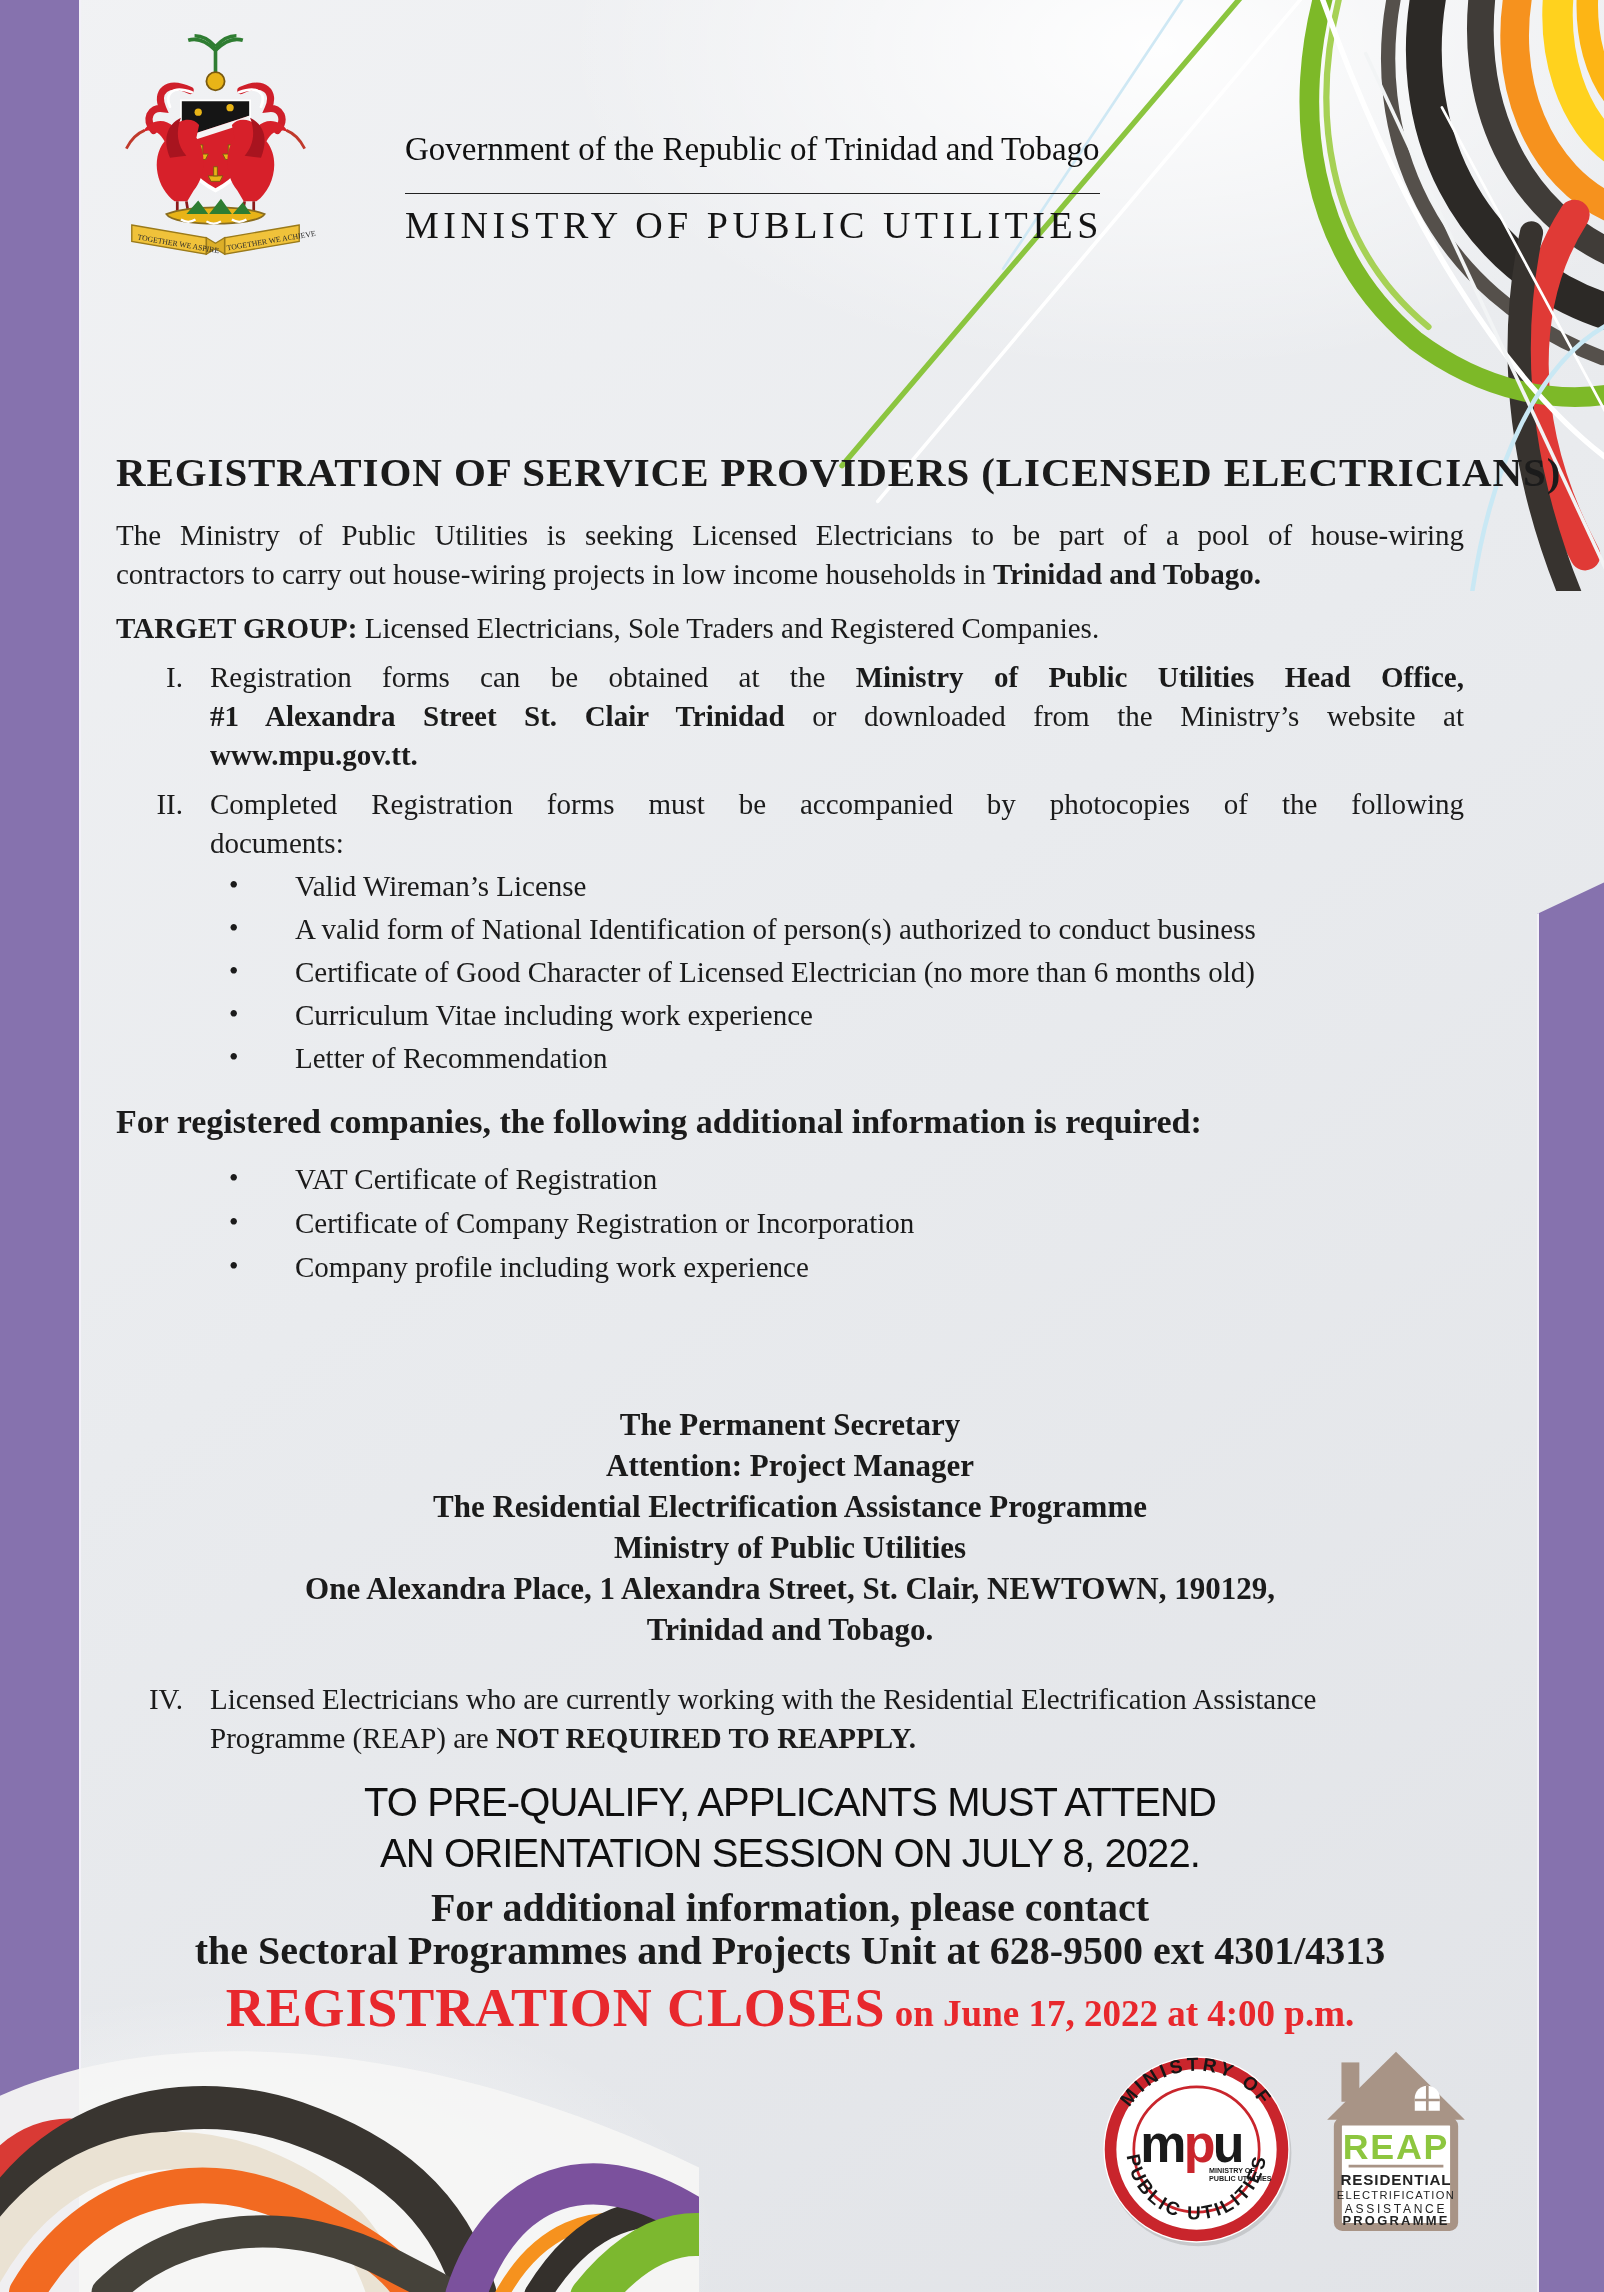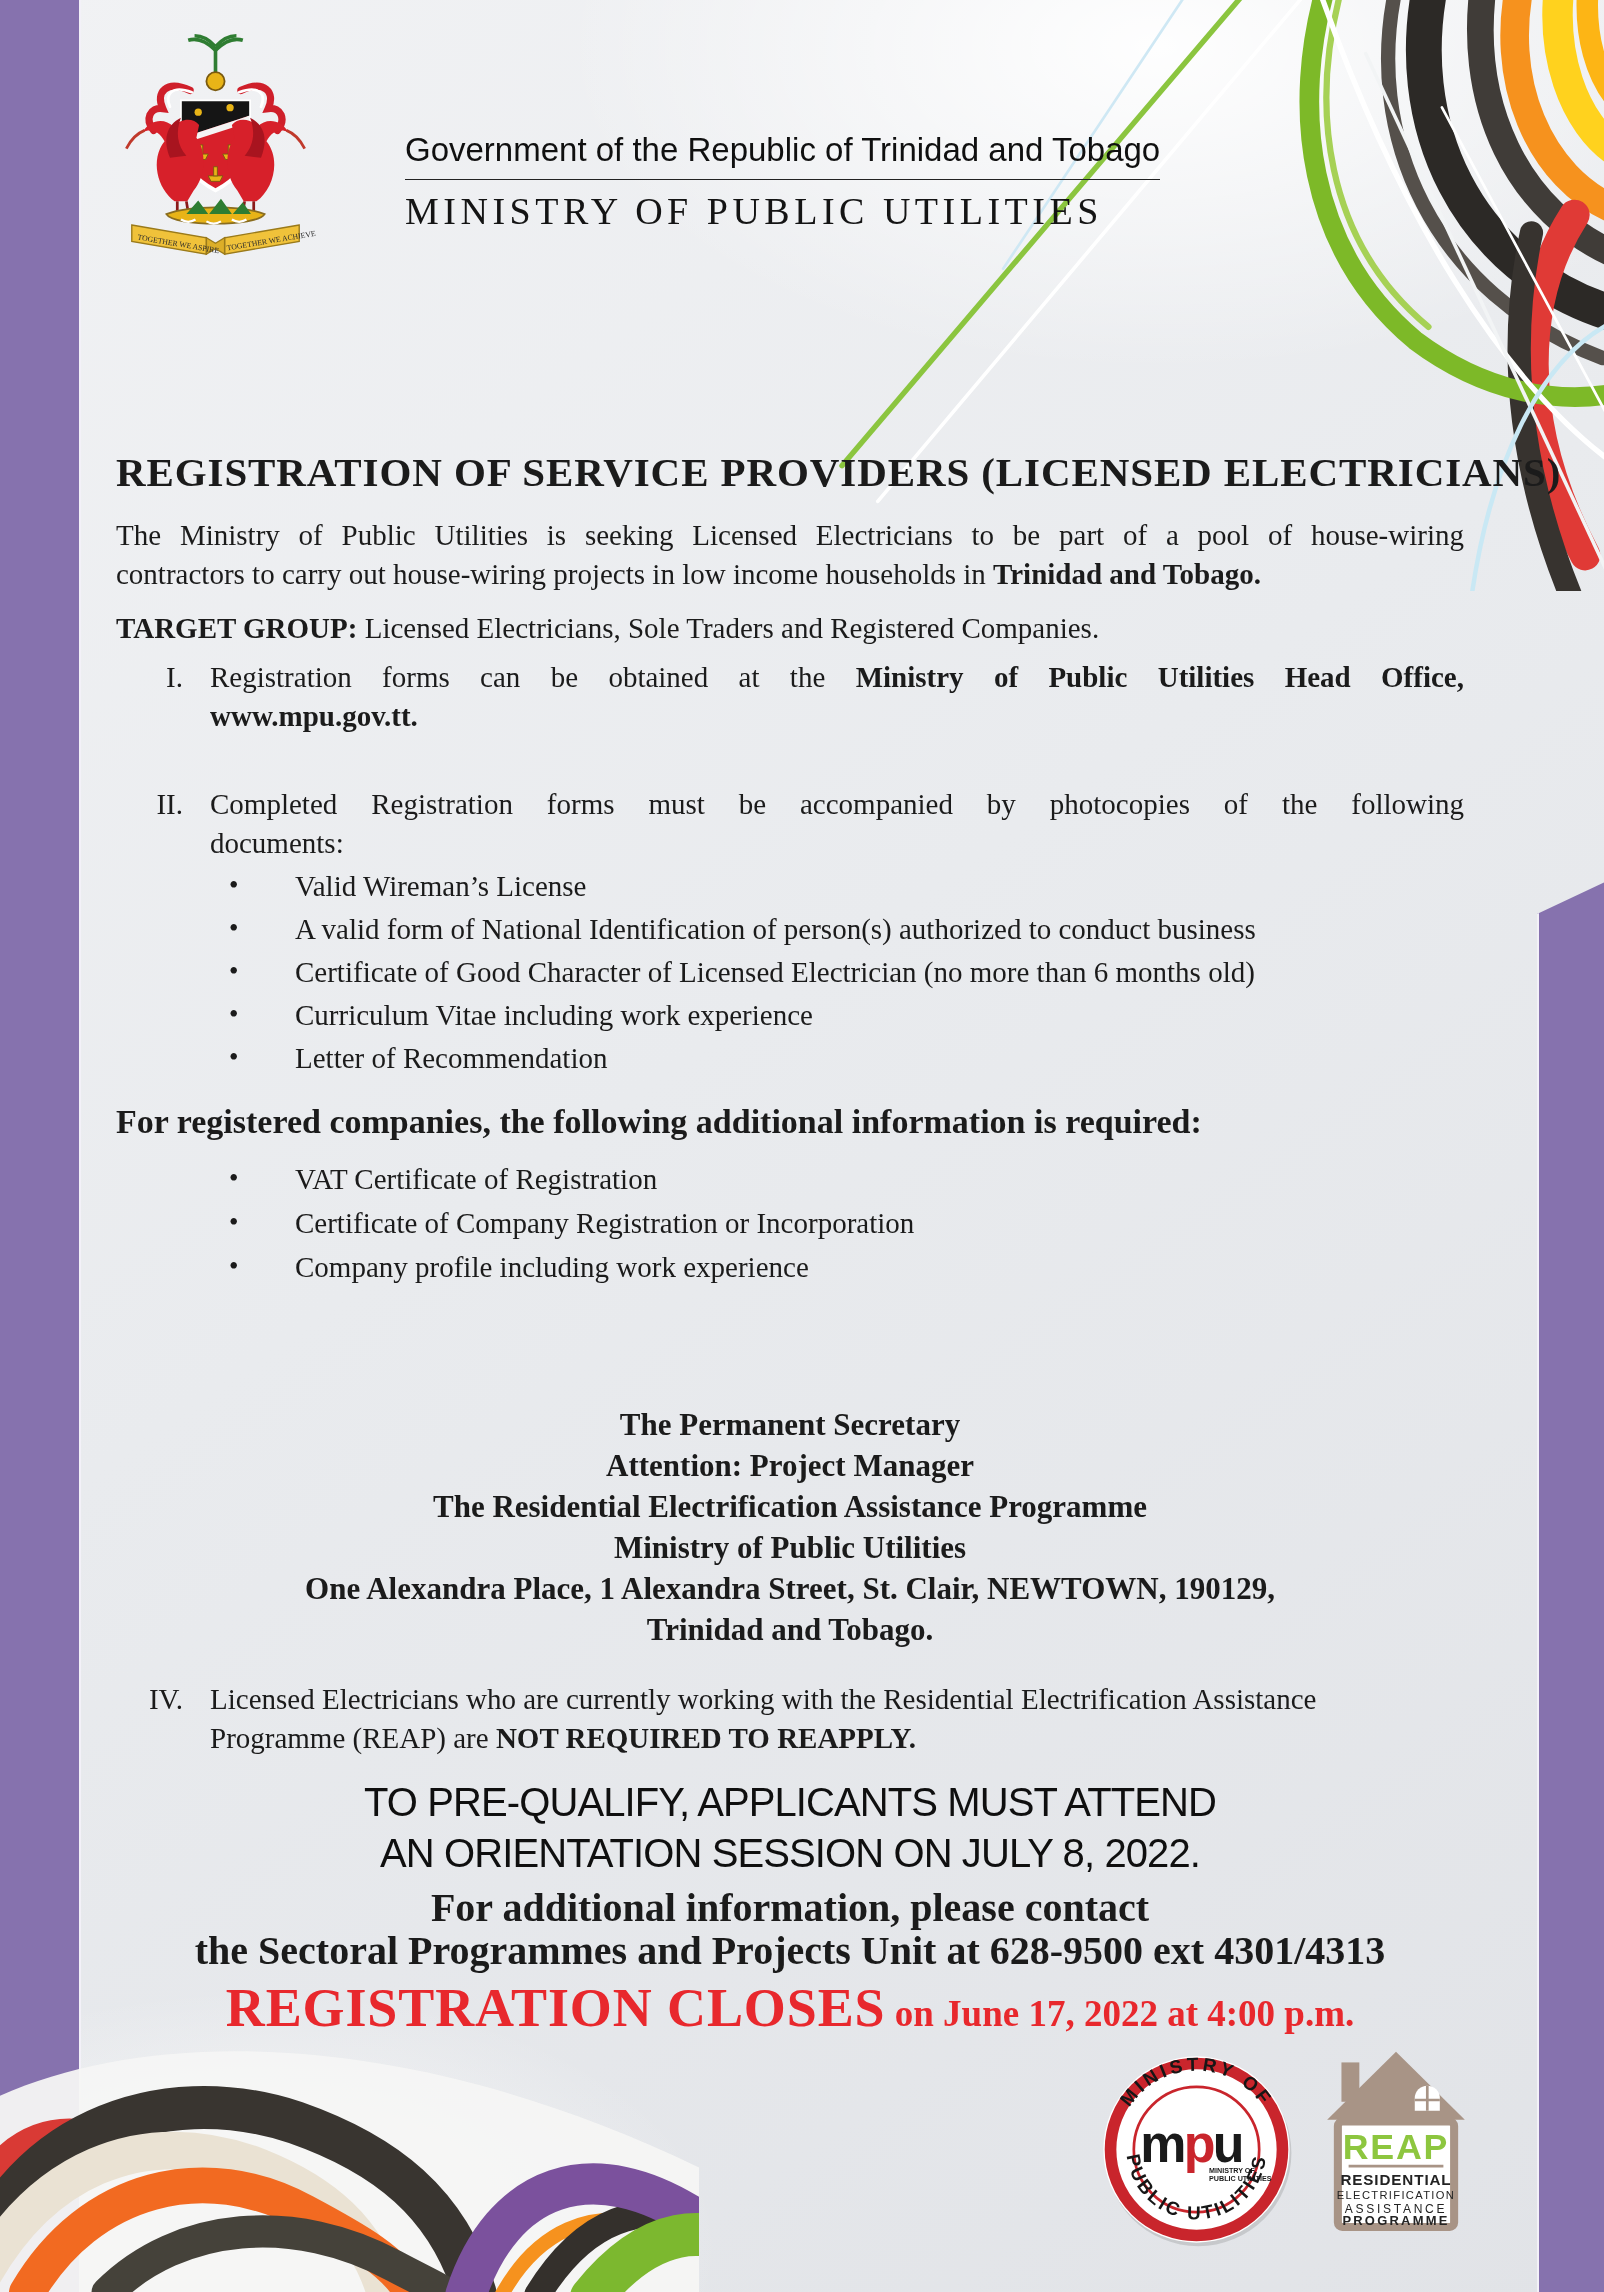--- a/index.html
+++ b/index.html
@@ -10,21 +10,21 @@
       radial-gradient(ellipse 851px 466px at 72% 2%, rgba(255,255,255,.95), rgba(255,255,255,0) 70%),
       radial-gradient(ellipse 645px 358px at 16% 98%, rgba(253,253,252,.9), rgba(253,253,252,0) 72%),
       linear-gradient(145deg,#f1f2f4 0%,#e9ebee 45%,#e1e3e7 100%);}
   .band-left{position:absolute;left:0;top:0;width:81px;height:100%;background:#8672ae;border-right:2.7px solid #f3f1f8;z-index:1}
   .band-right{position:absolute;right:0;top:882px;bottom:0;width:68px;background:#8672ae;border-left:2.7px solid #f3f1f8;
     clip-path:polygon(0 32px,100% 0,100% 100%,0 100%);z-index:1}
   .wires-top{position:absolute;top:0;right:0;z-index:2}
   .wires-bottom{position:absolute;bottom:0;left:0;z-index:3}
   .coa{position:absolute;left:79px;top:32px;z-index:5}
   .mast-text{position:absolute;left:405px;top:131px;z-index:5}
-  .gov{font-family:Liberation Sans, sans-serif;font-size:33px;color:#101010;padding-bottom:10px;border-bottom:1.8px solid #222;display:inline-block}
+  .gov{font-family:Liberation Serif, serif;font-size:33px;color:#101010;padding-bottom:25px;border-bottom:1.8px solid #222;display:inline-block}
   .ministry{font-size:38px;letter-spacing:4.5px;margin-top:9px;color:#141414;white-space:nowrap}
   .content{position:absolute;left:116px;top:0;width:1348px;height:100%;z-index:5}
   .title{position:absolute;top:292px;width:100%;text-align:center;color:#5cba4a;font-weight:bold;font-size:72px;line-height:70px;letter-spacing:0.9px}
   .subtitle{position:absolute;top:448px;font-weight:bold;font-size:41px;letter-spacing:0.9px;white-space:nowrap}
   .bt{font-size:29px;line-height:39px}
   .j{text-align:justify;text-align-last:justify}
   .b{font-weight:bold}
   .intro{position:absolute;top:516px;width:100%}
   .target{position:absolute;top:609px;width:100%}
   .item{position:absolute;display:flex;width:100%}
@@ -170,20 +170,21 @@
     </div>
 
     <div class="target bt">
       <span class="b">TARGET GROUP:</span><span> Licensed Electricians, Sole Traders and Registered Companies.</span>
     </div>
 
     <div class="item item1 bt">
       <div class="num">I.</div>
       <div class="bodyc">
         <div class="j"><span>Registration forms can be obtained at the </span><span class="b">Ministry of Public Utilities Head Office,</span></div>
+        <div class="j"><span class="b">#1 Alexandra Street St. Clair Trinidad</span><span> or downloaded from the Ministry’s website at</span></div>
         <div><span class="b">www.mpu.gov.tt.</span></div>
       </div>
     </div>
 
     <div class="item item2 bt">
       <div class="num">II.</div>
       <div class="bodyc">
         <div class="j">Completed Registration forms must be accompanied by photocopies of the following</div>
         <div>documents:</div>
       </div>

